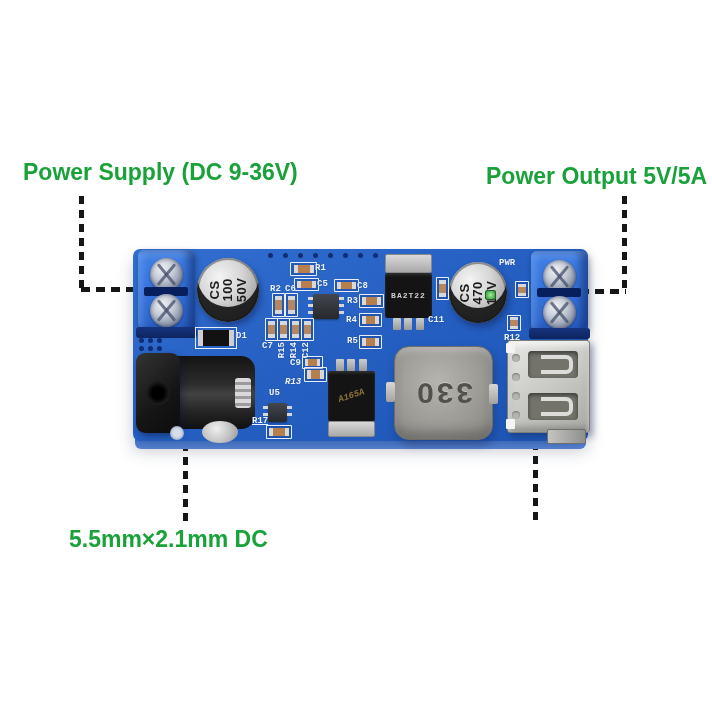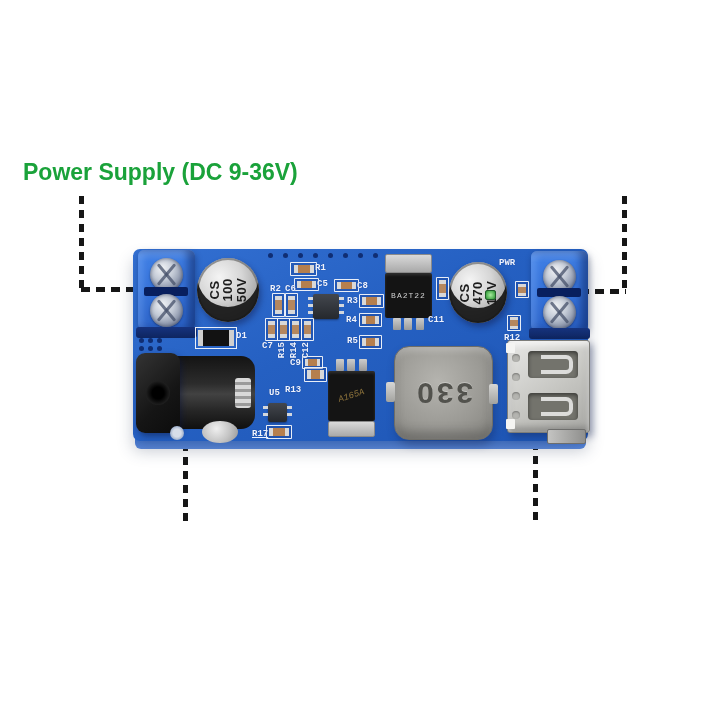--- a/index.html
+++ b/index.html
@@ -41,21 +41,21 @@
        background:radial-gradient(circle at 36% 30%,#f4f4f4,#d6d6d6 38%,#a7a7a7 68%,#7e7e7e 100%);
        box-shadow:inset 0 -15px 0 rgba(18,18,18,.9),inset 0 0 0 2px rgba(90,90,90,.6),2px 4px 6px rgba(15,25,70,.45);
        display:flex;align-items:center;justify-content:center;}
   .cap-text{transform:rotate(-90deg);color:#1c1c1c;font-weight:700;font-size:13px;line-height:1.02;
        text-align:center;letter-spacing:.5px;}
 
   
   .dpak{position:absolute;width:47px;}
   .dpak .tab{height:17px;border-radius:2px;background:linear-gradient(180deg,#d9d9d9,#a9a9a9);border:1px solid #8a8a8a;}
   .dpak .body{height:45px;background:#141414;border-radius:2px;box-shadow:inset 0 2px 3px rgba(255,255,255,.12);
-       display:flex;align-items:center;justify-content:center;}
+       display:flex;align-items:center;justify-content:center;font-weight:bold;}
   .dpak .mark{color:#cfcfcf;font-family:"Liberation Mono",monospace;font-size:8px;letter-spacing:1px;}
   .dpak .legs{height:12px;display:flex;justify-content:space-around;padding:0 6px;}
   .dpak .legs i{width:8px;height:12px;background:linear-gradient(180deg,#cdcdcd,#9a9a9a);border-radius:1px;}
   .mark-gold{color:rgba(205,165,80,.65);font-style:italic;font-size:9px;transform:rotate(-18deg);font-family:"Liberation Mono",monospace;}
 
   
   .soic{position:absolute;background:linear-gradient(180deg,#43474e,#25282d);border-radius:2px;
         box-shadow:0 1px 2px rgba(10,20,50,.5);}
   .soic::before,.soic::after{content:'';position:absolute;top:3px;bottom:3px;width:5px;
         background:repeating-linear-gradient(180deg,#d3d7dd 0 3px,transparent 3px 7px);}
@@ -120,21 +120,23 @@
         background:radial-gradient(circle,#a8eb9e,#4caf50 70%,#2a7a31);border:1px solid #1f5c28;}
   .smd-gray{position:absolute;left:414px;top:180px;width:37px;height:13px;border-radius:2px;
         background:linear-gradient(90deg,#c4c4c2,#8f8f8d);border:1px solid #6e6e6c;}
 </style>
 </head>
 <body>
 
 <div class="stage">
 
   <div class="ann" style="left:23px;top:157px;">Power Supply (DC 9-36V)</div>
+  <div class="ann" style="left:486px;top:161px;">Power Output 5V/5A</div>
   <div class="ann" style="left:69px;top:524px;">
+    <div>5.5mm×2.1mm DC</div>
   </div>
 
   <div class="vdash" style="left:79px;top:196px;height:95px;"></div>
   <div class="hdash" style="left:81px;top:287px;width:60px;"></div>
   <div class="vdash" style="left:622px;top:196px;height:97px;"></div>
   <div class="hdash" style="left:580px;top:289px;width:46px;"></div>
   <div class="vdash" style="left:183px;top:443px;height:78px;"></div>
   <div class="vdash" style="left:533px;top:428px;height:96px;"></div>
 
   <div class="board-side"></div>
@@ -317,22 +319,22 @@
         <span class="silk" style="left: 224px; top: 32px;">C8</span>
         <span class="silk" style="left: 214px; top: 47px;">R3</span>
         <span class="silk" style="left: 213px; top: 66px;">R4</span>
         <span class="silk" style="left: 214px; top: 87px;">R5</span>
         <span class="silk" style="left: 295px; top: 54px; margin-top: 12px;">C11</span>
         <span class="silk" style="left: 129px; top: 92px;">C7</span>
         <span class="silk rot" style="left: 144px; top: 93px;">R15</span>
         <span class="silk rot" style="left: 156px; top: 93px;">R14</span>
         <span class="silk rot" style="left: 168px; top: 93px;">C12</span>
         <span class="silk" style="left: 157px; top: 109px;">C9</span>
-        <span class="silk" style="left: 152px; top: 136px;">R13</span>
+        <span class="silk" style="left: 152px; top: 128px; font-style: italic;">R13</span>
         <span class="silk" style="left: 103px; top: 82px;">D1</span>
         <span class="silk" style="left: 136px; top: 139px;">U5</span>
-        <span class="silk" style="left: 119px; top: 180px; text-decoration: underline;">R17</span>
+        <span class="silk" style="left: 119px; top: 167px; text-decoration: underline;">R17</span>
         <span class="silk" style="left: 366px; top: 9px;">PWR</span>
         <span class="silk" style="left: 371px; top: 84px;">R12</span>
       </div>
   </div>
 
 </div>
 
 </body></html>

